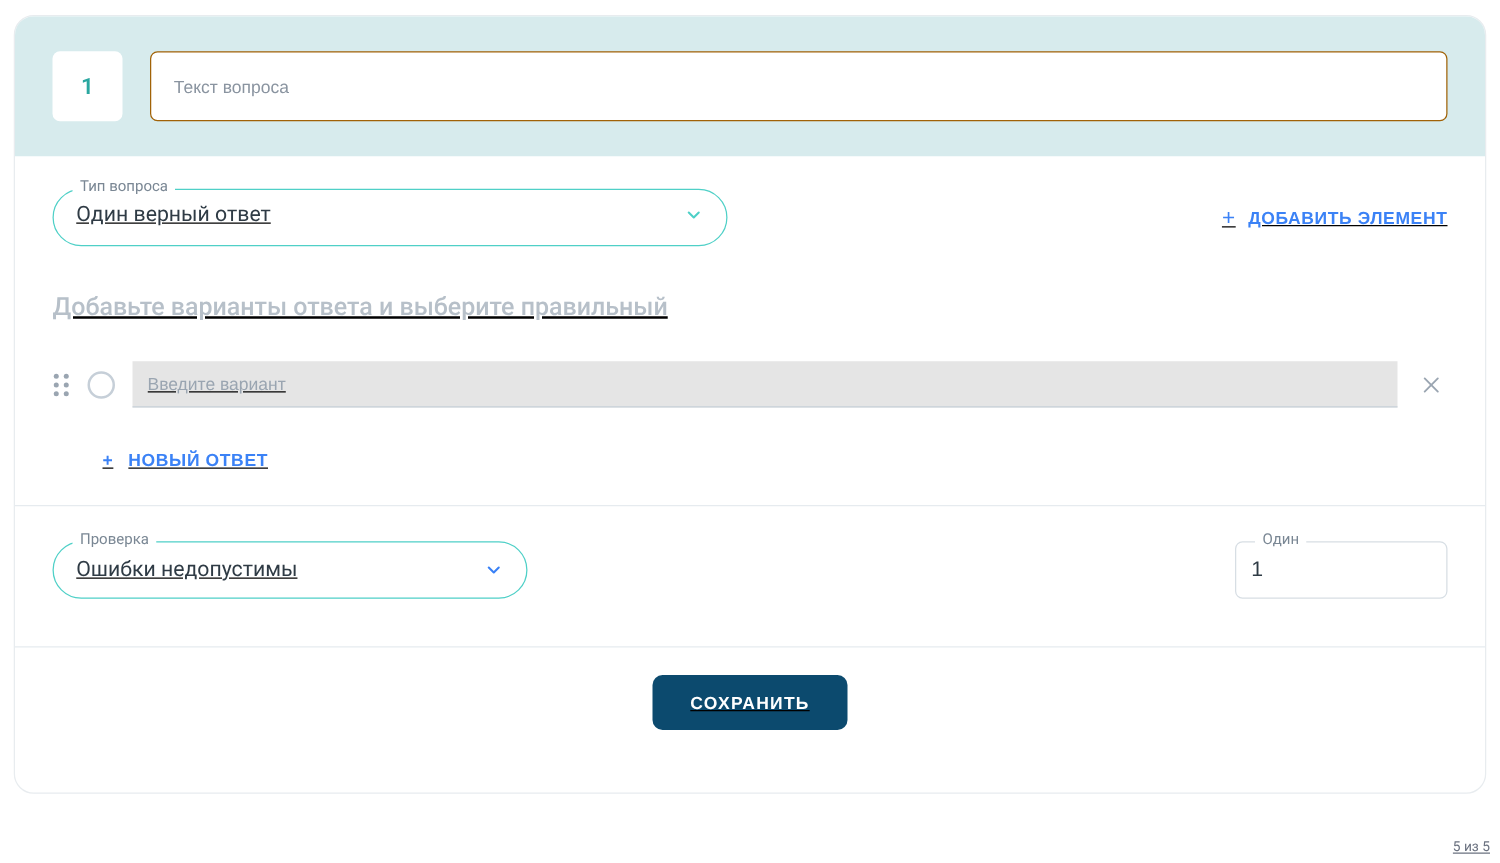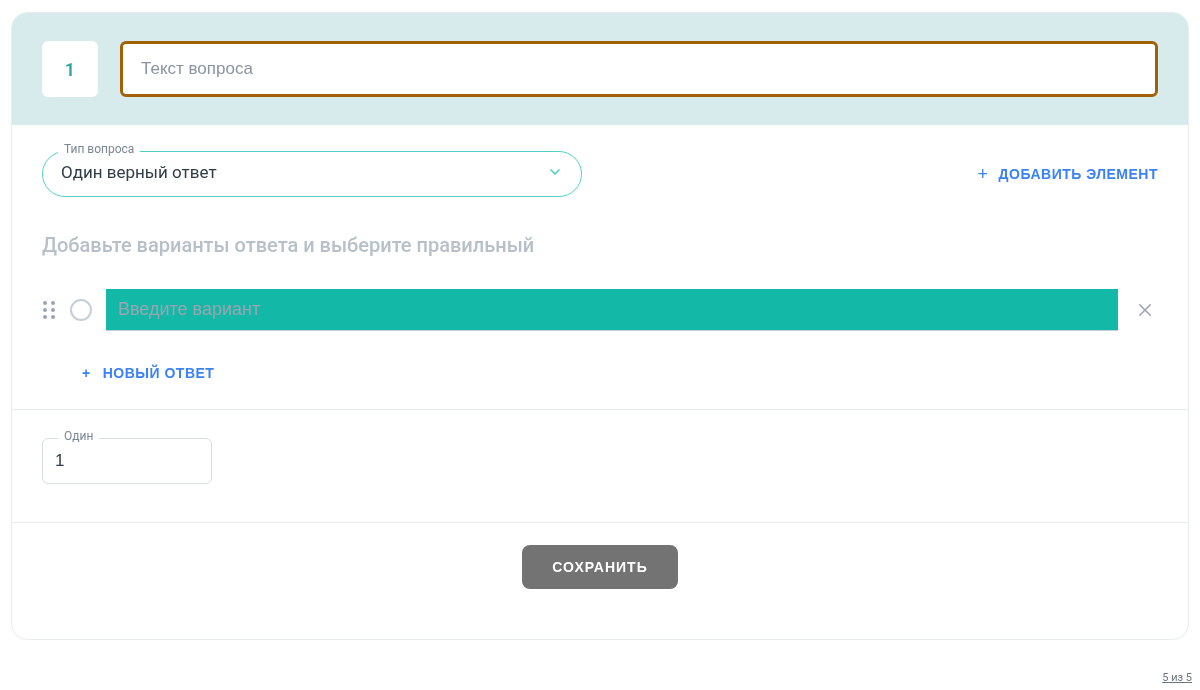--- a/index.html
+++ b/index.html
@@ -1,51 +1,51 @@
 <!DOCTYPE html>
 <html><head>
 <meta charset="utf-8">
 <style>
   * { box-sizing: border-box; margin: 0; padding: 0; }
   html, body { width: 1200px; height: 690px; font-family: -apple-system, BlinkMacSystemFont, "Segoe UI", Roboto, Arial, sans-serif; background:#ffffff; }
   .card { margin: 12px 11px 0 11px; border:1px solid #e8ecef; border-radius:16px; overflow:hidden; background:#ffffff;}
   .header { background:#d7ebed; padding:28px 30px; display:flex; align-items:center; gap:22px; }
   .num-box { width:56px; height:56px; background:#ffffff; border-radius:6px; display:flex; align-items:center; justify-content:center; color:#2aa7a0; font-weight:600; font-size:18px;}
-  .question-input { flex:1; height:56px; background:#ffffff; border:3px solid #a16207; border-radius:6px; padding:0 18px; font-size:17px; color:#15803d; outline:none;}
+  .question-input { flex:1; height:56px; background:#ffffff; border:1px solid #a16207; border-radius:6px; padding:0 18px; font-size:14px; color:#15803d; outline:none;}
   .question-input::placeholder{ color:#8a94a0;}
-  .body { padding:26px 30px 22px 30px; }
+  .body { padding:26px 30px 22px 30px;text-decoration:underline; }
   .row1 { display:flex; justify-content:space-between; align-items:center; }
   .field-wrap { position:relative; width:540px;}
   .field-label { position:absolute; top:-9px; left:16px; background:#ffffff; padding:0 6px; font-size:12px; color:#7a8794; }
   .select-pill { height:46px; border:1.5px solid #4fd0c7; border-radius:24px; display:flex; align-items:center; justify-content:space-between; padding:0 18px 5px 18px; cursor:pointer;}
   .select-pill .value { font-size:17px; color:#2f3b45;}
   .chev { color:#9eabb6;}
   .chev svg{display:block;}
   .add-el { display:flex; align-items:center; gap:10px; color:#3b82f6; font-weight:700; font-size:14px; letter-spacing:.5px; background:none; border:none; cursor:pointer;}
   .add-el .plus{ font-size:18px; font-weight:400;}
   .hint { margin-top:36px; color:#b7c0c9; font-size:20px; font-weight:500; }
   .answer-row{ display:flex; align-items:center; gap:14px; margin-top:32px;}
   .drag { color:#9aa5b1; cursor:grab;}
   .drag svg{display:block;}
   .radio { width:22px; height:22px; border:2px solid #c6cfd8; border-radius:50%; cursor:pointer; flex:0 0 22px;}
-  .variant-input{ flex:1; border:none; border-bottom:1.5px solid #c6cfd8; background:#14b8a6; padding:10px 12px; font-size:18px; color:#374151; outline:none;}
+  .variant-input{ flex:1; border:none; border-bottom:1.5px solid #c6cfd8; background:#e5e5e5; padding:10px 12px; font-size:14px; color:#374151; outline:none;}
   .variant-input::placeholder{ color:#9aa5b1;}
   .remove-x { color:#9aa5b1; cursor:pointer; padding:4px;}
   .remove-x svg{display:block;}
   .new-answer { margin-top:34px; margin-left:40px; display:flex; align-items:center; gap:12px; color:#3b82f6; font-weight:700; font-size:14px; letter-spacing:.5px; background:none; border:none; cursor:pointer;}
   .sep { border:none; border-top:1px solid #e6ebef; margin:28px -30px 0 -30px;}
   .row3 { display:flex; justify-content:space-between; align-items:center; margin-top:28px;}
   .check-wrap { position:relative; width:380px;}
   .select-pill2 { height:46px; border:1.5px solid #4fd0c7; border-radius:24px; display:flex; align-items:center; justify-content:space-between; padding:0 18px; cursor:pointer;}
   .select-pill2 .value { font-size:17px; color:#2f3b45;}
   .score-wrap { position:relative; width:170px;}
   .score-input { width:100%; height:46px; border:1.5px solid #d7dee4; border-radius:6px; padding:0 12px; font-size:17px; color:#2f3b45; outline:none;}
   .footer-sep { border:none; border-top:1px solid #e6ebef; margin:38px -30px 0 -30px;}
   .footer { padding:22px 0 28px 0; display:flex; justify-content:center;}
-  .save-btn { background:#737373; color:#ffffff; border:none; border-radius:8px; padding:14px 30px; font-weight:700; letter-spacing:1px; font-size:14px; cursor:pointer;}
+  .save-btn { background:#0c4a6e; color:#ffffff; border:none; border-radius:8px; padding:14px 30px; font-weight:700; letter-spacing:1px; font-size:14px; cursor:pointer;}
   .pager { position:fixed; right:8px; bottom:6px; font-size:11px; color:#6b7280;text-decoration:underline;}
 </style>
 </head>
 <body>
 
 <div class="card">
 
   <div class="header">
     <div class="num-box">
       <span>1</span>
@@ -97,20 +97,31 @@
     </div>
 
     <button class="new-answer">
       <span class="plus">+</span>
       <span>НОВЫЙ ОТВЕТ</span>
     </button>
 
     <hr class="sep">
 
     <div class="row3">
+      <div class="check-wrap">
+        <span class="field-label">Проверка</span>
+        <div class="select-pill2">
+          <span class="value">Ошибки недопустимы</span>
+          <span class="chev">
+            <svg width="16" height="16" viewBox="0 0 24 24" fill="none" stroke="#3b82f6" stroke-width="2.5" stroke-linecap="round" stroke-linejoin="round">
+                <polyline points="6 9 12 15 18 9"></polyline>
+              </svg>
+          </span>
+        </div>
+      </div>
       <div class="score-wrap">
         <span class="field-label">Один</span>
         <input class="score-input" type="text" value="1" style="">
       </div>
     </div>
 
     <hr class="footer-sep">
 
     <div class="footer">
       <button class="save-btn">

